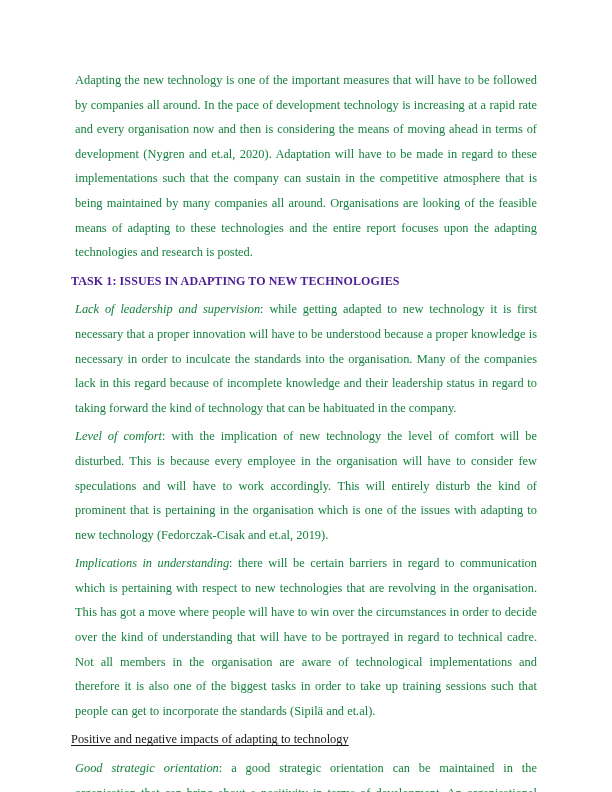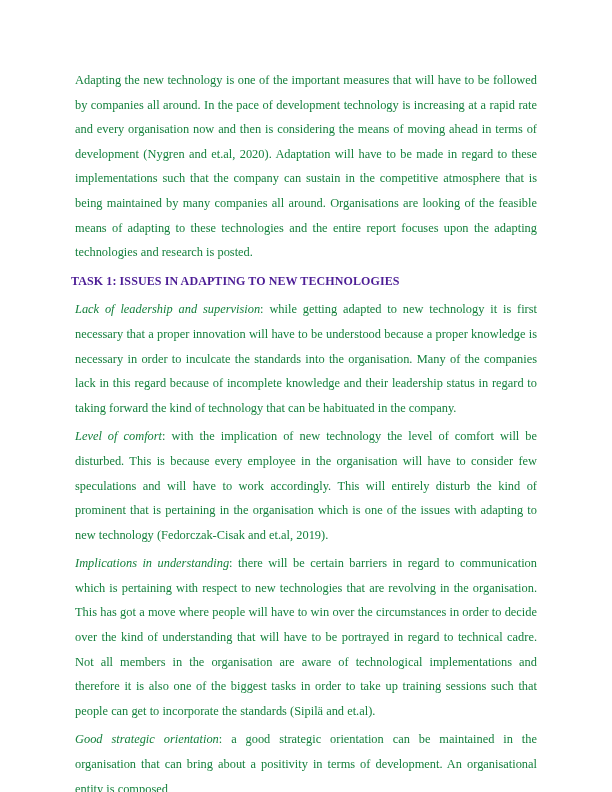--- a/index.html
+++ b/index.html
@@ -80,18 +80,19 @@
     <p class="doc-text">Adapting the new technology is one of the important measures that will have to be followed by companies all around. In the pace of development technology is increasing at a rapid rate and every organisation now and then is considering the means of moving ahead in terms of development (Nygren and et.al, 2020). Adaptation will have to be made in regard to these implementations such that the company can sustain in the competitive atmosphere that is being maintained by many companies all around. Organisations are looking of the feasible means of adapting to these technologies and the entire report focuses upon the adapting technologies and research is posted.</p>
 
     <h2 class="heading">TASK 1: ISSUES IN ADAPTING TO NEW TECHNOLOGIES</h2>
 
     <p class="doc-text"><span class="lead">Lack of leadership and supervision</span><span>: while getting adapted to new technology it is first necessary that a proper innovation will have to be understood because a proper knowledge is necessary in order to inculcate the standards into the organisation. Many of the companies lack in this regard because of incomplete knowledge and their leadership status in regard to taking forward the kind of technology that can be habituated in the company.</span></p>
 
     <p class="doc-text"><span class="lead">Level of comfort</span><span>: with the implication of new technology the level of comfort will be disturbed. This is because every employee in the organisation will have to consider few speculations and will have to work accordingly. This will entirely disturb the kind of prominent that is pertaining in the organisation which is one of the issues with adapting to new technology (Fedorczak-Cisak and et.al, 2019).</span></p>
 
     <p class="doc-text"><span class="lead">Implications in understanding</span><span>: there will be certain barriers in regard to communication which is pertaining with respect to new technologies that are revolving in the organisation. This has got a move where people will have to win over the circumstances in order to decide over the kind of understanding that will have to be portrayed in regard to technical cadre. Not all members in the organisation are aware of technological implementations and therefore it is also one of the biggest tasks in order to take up training sessions such that people can get to incorporate the standards (Sipilä and et.al).</span></p>
 
+    <p class="subheading"><span class="u">Positive and negative impacts of adapting to technology</span></p>
 
 
     <p class="doc-text"><span class="lead">Good strategic orientation</span><span>: a good strategic orientation can be maintained in the organisation that can bring about a positivity in terms of development. An organisational entity is composed</span></p>
 
   </div>
 </div>
 
 </body></html>

